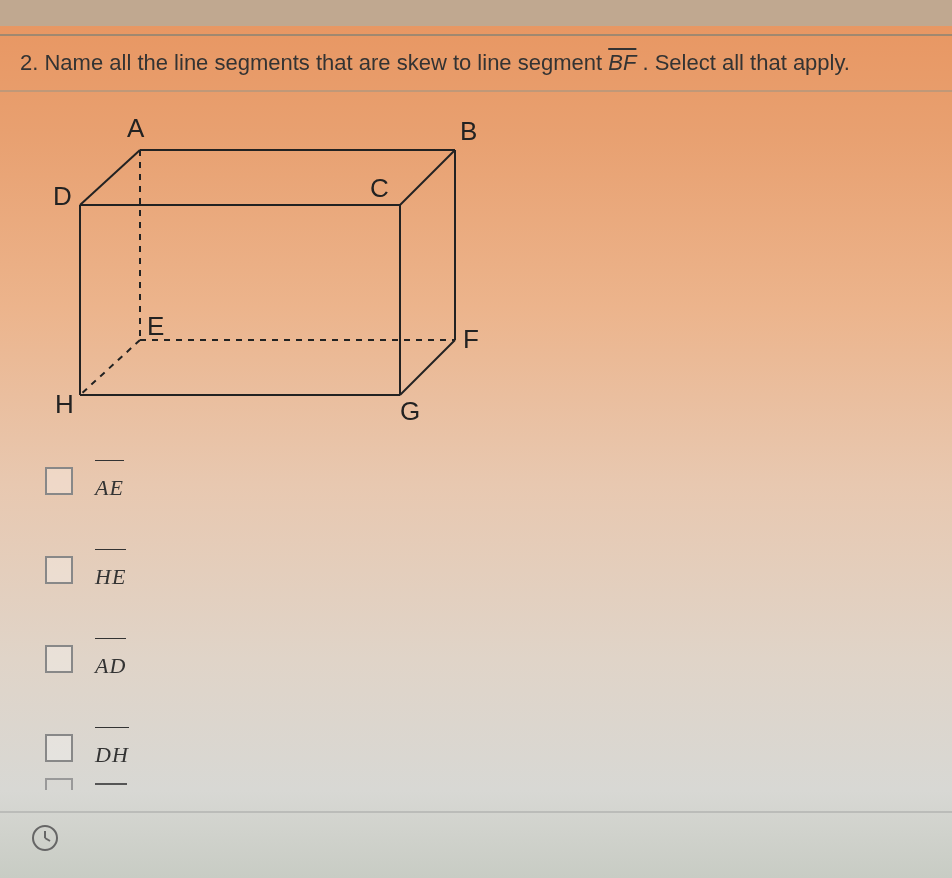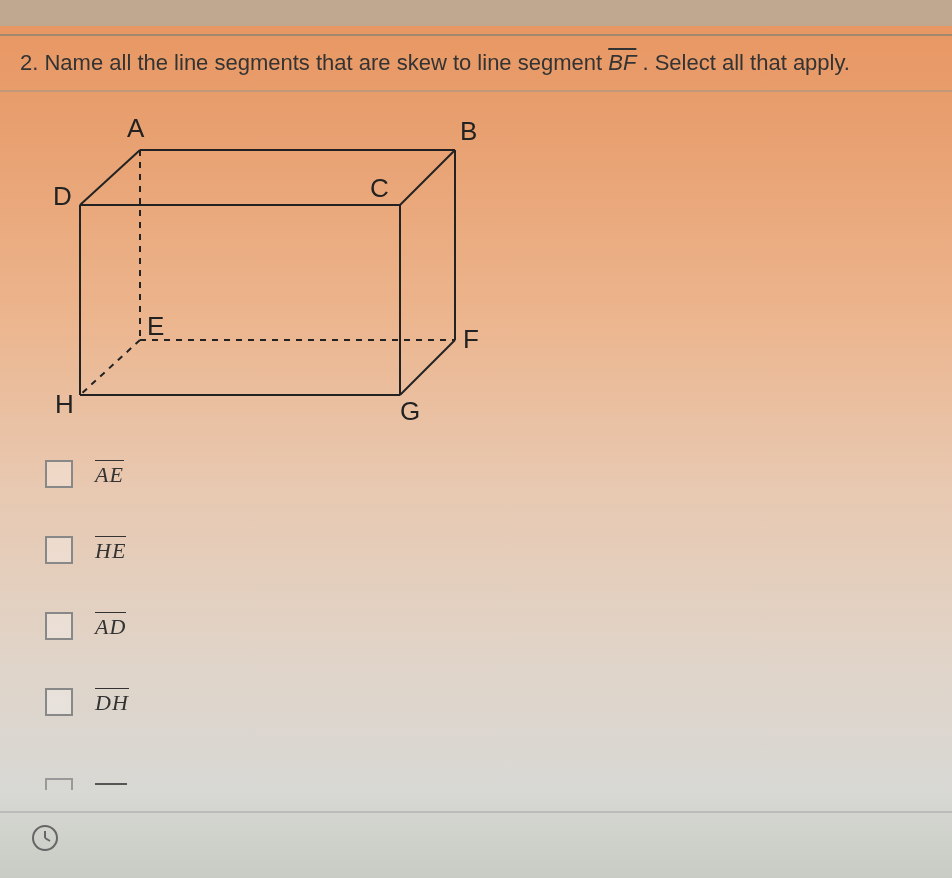--- a/index.html
+++ b/index.html
@@ -68,21 +68,21 @@
       background: rgba(255,255,255,0.3);
       margin-right: 22px;
       cursor: pointer;
     }
     .option-label {
       font-size: 22px;
       font-family: "Times New Roman", serif;
       font-style: italic;
       color: #333;
       border-top: 1.5px solid #333;
-      padding-top: 1px;
+      padding-top: 14px;
       letter-spacing: 1px;
     }
     .clock-icon {
       position: absolute;
       bottom: 25px;
       left: 30px;
       width: 30px;
       height: 30px;
     }
     .bottom-line {

